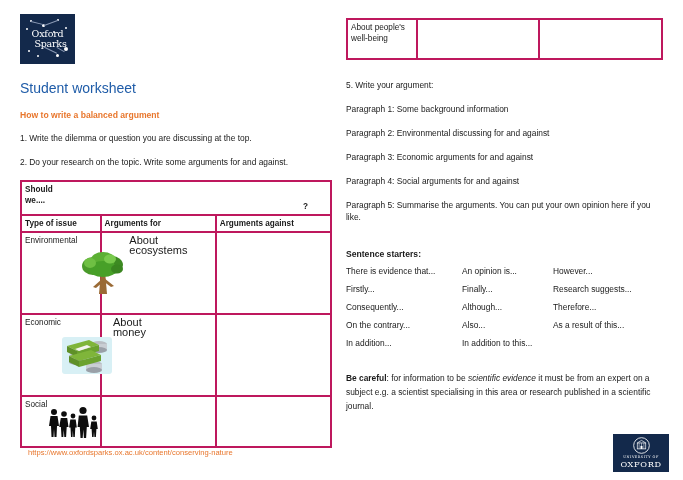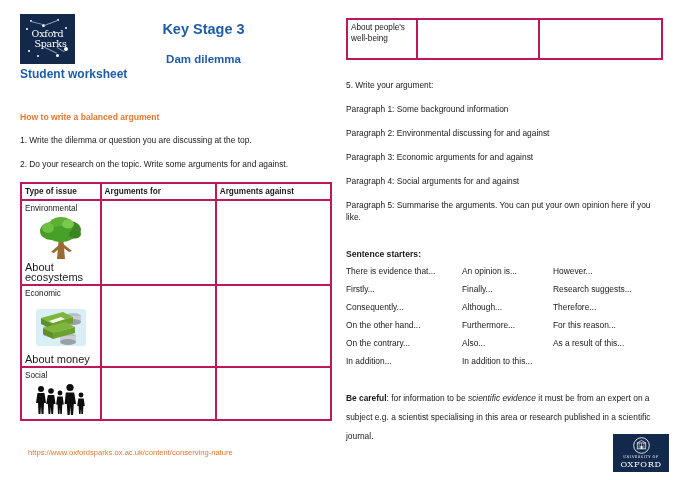--- a/index.html
+++ b/index.html
@@ -90,28 +90,29 @@
   .title-sub {
     color: #1f5ca8;
     font-size: 11.5px;
     font-weight: bold;
     line-height: 16px;
     margin-top: 13px;
   }
 
   .h-worksheet {
     color: #1f5ca8;
-    font-size: 12px;
-    font-weight: bold;
+    font-size: 14px;
+    font-weight: normal;
+    margin-top: 16px;
   }
   .h-howto {
     color: #e8762c;
     font-size: 8.6px;
     font-weight: bold;
-    margin-top: 31px;
+    margin-top: 14px;
   }
   .step {
     font-size: 8.4px;
     line-height: 11px;
     margin-top: 13px;
     color: #1a1a1a;
   }
 
   
   table.wk {
@@ -144,21 +145,21 @@
     bottom: 2px;
     font-weight: bold;
   }
   .hdr td { font-weight: bold; }
 
   .row-tall td { height: 76px; }
   .row-social td { height: 45px; }
 
   .type-cell {
     display: flex;
-    flex-direction: column;
+    flex-direction: row;
     height: 100%;
     justify-content: space-between;
   }
   .type-top { font-size: 8.2px; }
   .type-bot { font-size: 11px; line-height: 10px; }
   .type-icon {
     display: flex;
     justify-content: center;
     align-items: center;
     flex: 1 1 auto;
@@ -203,21 +204,21 @@
     font-size: 8.4px;
     line-height: 11px;
     color: #1a1a1a;
   }
   .sc1 { width: 116px; flex: 0 0 116px; }
   .sc2 { width: 91px; flex: 0 0 91px; }
   .sc3 { flex: 1 1 auto; }
 
   .careful {
     font-size: 8.4px;
-    line-height: 19px;
+    line-height: 14px;
     margin-top: 22px;
     color: #1a1a1a;
   }
   .careful b { font-weight: bold; }
   .careful i { font-style: italic; }
 
   
   .footer-url {
     position: absolute;
     left: 28px;
@@ -271,39 +272,42 @@
         <span class="star" style="left:36px;top:40px;width:3px;height:3px;"></span>
         <span class="ln" style="left:11px;top:7px;width:13px;transform:rotate(14deg);"></span>
         <span class="ln" style="left:24px;top:11px;width:15px;transform:rotate(-20deg);"></span>
         <span class="ln" style="left:37px;top:33px;width:9px;transform:rotate(30deg);"></span>
         <span class="ln" style="left:19px;top:30px;width:20px;transform:rotate(26deg);"></span>
         <span class="os-text">
           <span>Oxford</span>
           <span class="l2">Sparks</span>
         </span>
       </div>
-      <div class="titles">
-        <div class="title-main">Key Stage 3</div>
-        <div class="title-sub">Dam dilemma</div>
-      </div>
     </div>
 
     <div class="h-worksheet">Student worksheet</div>
     <div class="h-howto">How to write a balanced argument</div>
 
     <div class="step">1. Write the dilemma or question you are discussing at the top.</div>
     <div class="step">2. Do your research on the topic. Write some arguments for and against.</div>
 
     <table class="wk tbl-left">
       <colgroup>
           <col class="c1">
           <col class="c2">
           <col class="c3">
         </colgroup>
       <tbody>
+        <tr>
+          <td class="cell-should" colspan="3">
+            <span class="sw1">Should</span>
+            <span class="sw2">we....</span>
+            <span class="qm">?</span>
+          </td>
+        </tr>
         <tr class="hdr">
           <td>Type of issue</td>
           <td>Arguments for</td>
           <td>Arguments against</td>
         </tr>
 
         <tr class="row-tall">
           <td>
             <div class="type-cell">
               <div class="type-top">Environmental</div>
@@ -428,25 +432,20 @@
         <div class="starter-cell sc1">Firstly...</div>
         <div class="starter-cell sc2">Finally...</div>
         <div class="starter-cell sc3">Research suggests...</div>
       </div>
       <div class="starter-row">
         <div class="starter-cell sc1">Consequently...</div>
         <div class="starter-cell sc2">Although...</div>
         <div class="starter-cell sc3">Therefore...</div>
       </div>
       <div class="starter-row">
-        <div class="starter-cell sc1">On the other hand...</div>
-        <div class="starter-cell sc2">Furthermore...</div>
-        <div class="starter-cell sc3">For this reason...</div>
-      </div>
-      <div class="starter-row">
         <div class="starter-cell sc1">On the contrary...</div>
         <div class="starter-cell sc2">Also...</div>
         <div class="starter-cell sc3">As a result of this...</div>
       </div>
       <div class="starter-row">
         <div class="starter-cell sc1">In addition...</div>
         <div class="starter-cell sc2">In addition to this...</div>
         <div class="starter-cell sc3"></div>
       </div>
     </div>

